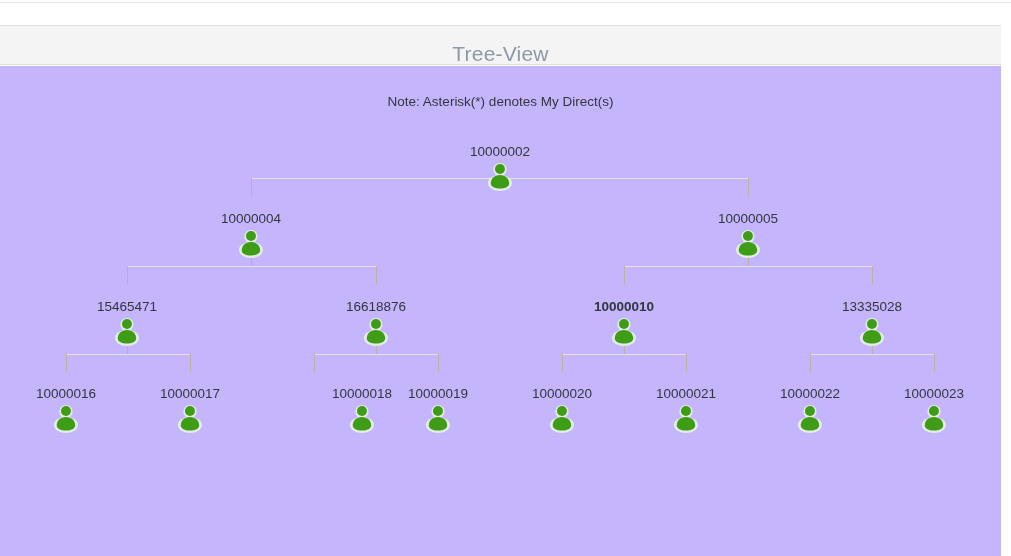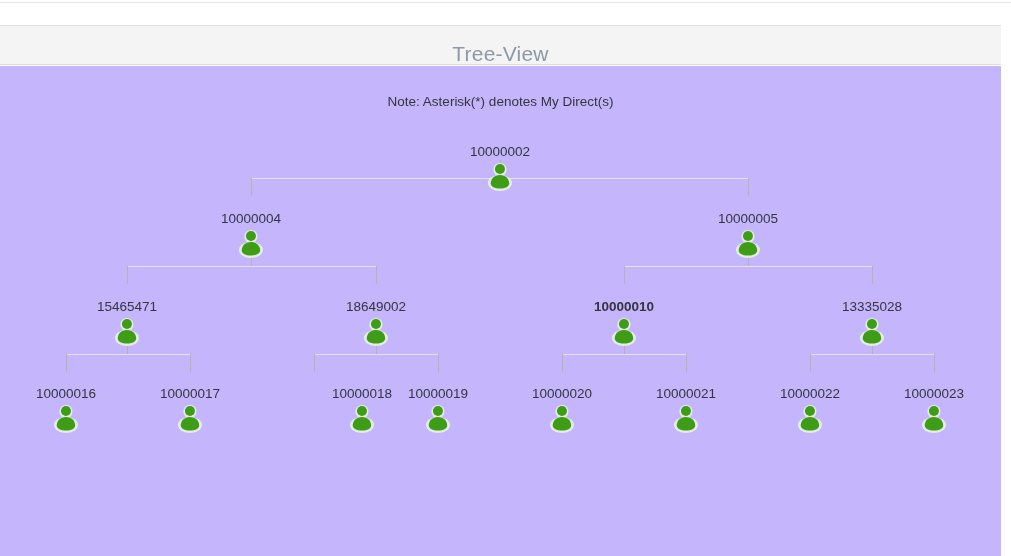--- a/index.html
+++ b/index.html
@@ -207,21 +207,21 @@
         <span class="node-label">15465471</span>
         <svg class="node-icon" viewBox="0 0 26 30">
           <ellipse cx="13" cy="22" rx="12" ry="8" fill="#eaf7df" opacity="0.85"></ellipse>
           <circle cx="13" cy="8.5" r="6.6" fill="#eaf7df" opacity="0.85"></circle>
           <circle cx="13" cy="8" r="5" fill="#3f9c16"></circle>
           <path d="M13 14 C7.2 14 3.8 18 3.8 22.3 C3.8 25.6 7.8 27.6 13 27.6 C18.2 27.6 22.2 25.6 22.2 22.3 C22.2 18 18.8 14 13 14 Z" fill="#3f9c16"></path>
         </svg>
       </div>
 
       <div class="node" style="left:376px; top:233px;">
-        <span class="node-label">18649002</span>
+        <span class="node-label">16618876</span>
         <svg class="node-icon" viewBox="0 0 26 30">
           <ellipse cx="13" cy="22" rx="12" ry="8" fill="#eaf7df" opacity="0.85"></ellipse>
           <circle cx="13" cy="8.5" r="6.6" fill="#eaf7df" opacity="0.85"></circle>
           <circle cx="13" cy="8" r="5" fill="#3f9c16"></circle>
           <path d="M13 14 C7.2 14 3.8 18 3.8 22.3 C3.8 25.6 7.8 27.6 13 27.6 C18.2 27.6 22.2 25.6 22.2 22.3 C22.2 18 18.8 14 13 14 Z" fill="#3f9c16"></path>
         </svg>
       </div>
 
       <div class="node" style="left:624px; top:233px;font-weight:bold;">
         <span class="node-label">10000010</span>

